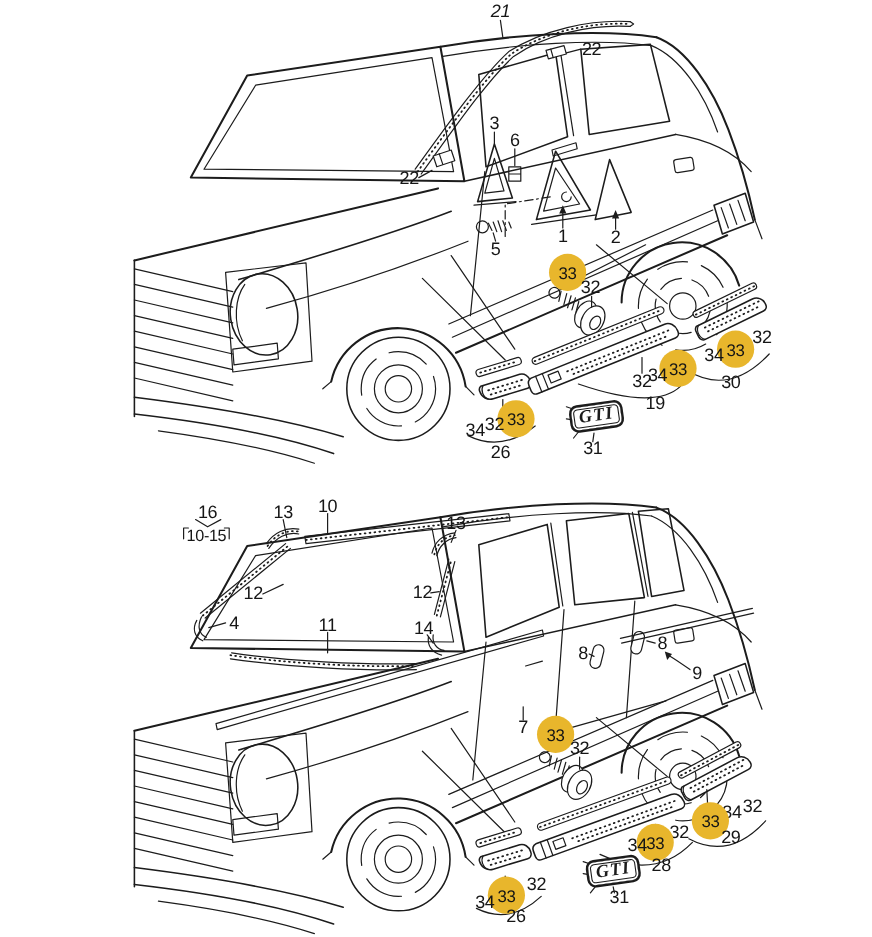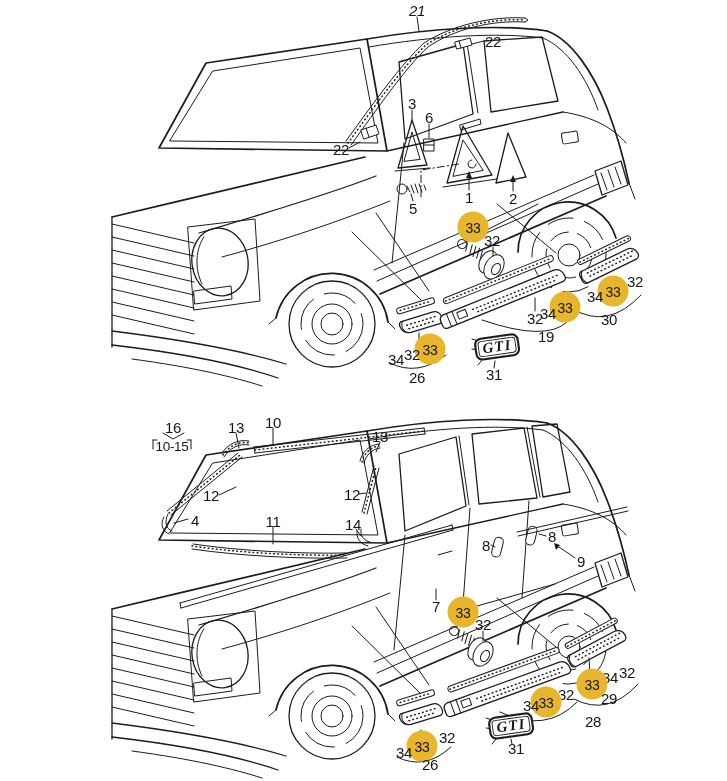--- a/index.html
+++ b/index.html
@@ -304,21 +304,21 @@
       <div class="callout" style="left: 436px; top: 606px;">7</div>
       <div class="callout hl" style="left: 463px; top: 612px;">33</div>
       <div class="callout" style="left: 483px; top: 624px;">32</div>
       <div class="callout" style="left: 627px; top: 672px;">32</div>
       <div class="callout" style="left: 610px; top: 677px;">34</div>
       <div class="callout hl" style="left: 592px; top: 684px;">33</div>
       <div class="callout" style="left: 566px; top: 694px;">32</div>
       <div class="callout" style="left: 609px; top: 698px; text-align: center;">29</div>
       <div class="callout hl" style="left: 546px; top: 702px;">33</div>
       <div class="callout" style="left: 531px; top: 705px;">34</div>
-      <div class="callout" style="left: 551px; top: 721px; margin-left: 42px;">28</div>
+      <div class="callout" style="left: 551px; top: 721px;">28</div>
       <div class="callout" style="left: 447px; top: 737px;">32</div>
       <div class="callout hl" style="left: 422px; top: 746px;">33</div>
       <div class="callout" style="left: 516px; top: 748px;">31</div>
       <div class="callout" style="left: 404px; top: 752px;">34</div>
       <div class="callout" style="left: 430px; top: 764px;">26</div>
       <div class="gti-badge" style="left: 497px; top: 347px;">GTI</div>
       <div class="gti-badge" style="left: 511px; top: 726px;">GTI</div>
     </div>
 
 </div>

